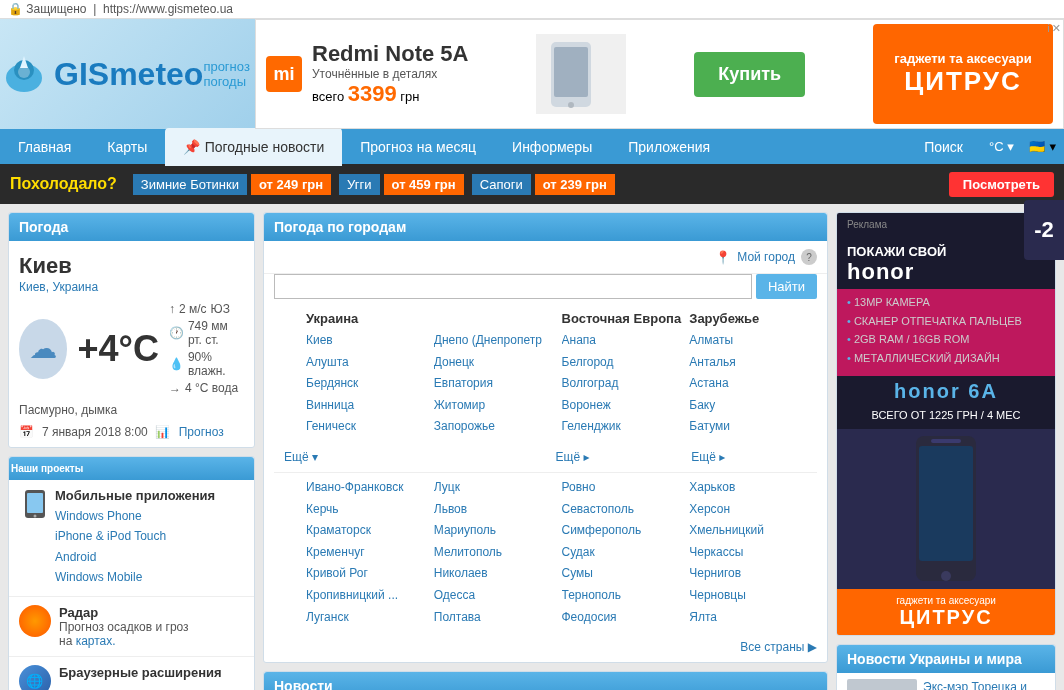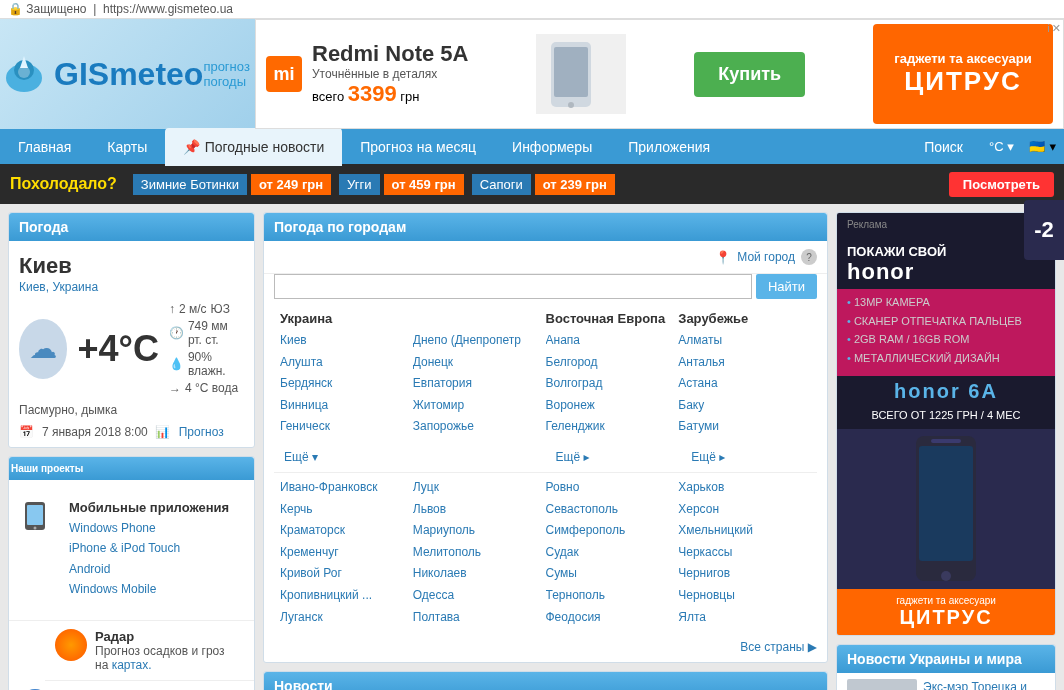--- a/index.html
+++ b/index.html
@@ -56,34 +56,34 @@
     .temp-big { font-size: 36px; font-weight: bold; color: #333; }
     .weather-details { font-size: 12px; color: #555; display: flex; flex-direction: column; gap: 3px; }
     .weather-detail { display: flex; align-items: center; gap: 4px; }
     .weather-desc { color: #555; font-size: 12px; margin: 4px 0; }
     .weather-date { display: flex; align-items: center; gap: 8px; margin-top: 8px; font-size: 12px; color: #555; }
     .forecast-link { color: #2a7ab4; text-decoration: none; font-size: 12px; }
 
     
     .projects-panel { background: #fff; border: 1px solid #d0dde8; border-radius: 3px; }
     .projects-header { background: linear-gradient(to bottom, #5ab4e8, #3a9ad4); color: #fff; padding: 6px 2px; font-size: 10px; font-weight: bold; border-radius: 3px 3px 0 0; }
-    .project-item { display: flex; align-items: flex-start; gap: 18px; padding: 20px 10px; border-bottom: 1px solid #eee; }
+    .project-item { display: flex; align-items: flex-start; gap: 4px; padding: 8px 10px; border-bottom: 1px solid #eee; }
     .project-title { font-weight: bold; color: #333; font-size: 13px; margin-bottom: 3px; }
     .project-links a { color: #2a7ab4; text-decoration: none; font-size: 12px; display: block; line-height: 1.7; }
 
     
     .cities-panel { background: #fff; border: 1px solid #d0dde8; border-radius: 3px; }
     .cities-header { background: linear-gradient(to bottom, #5ab4e8, #3a9ad4); color: #fff; padding: 6px 10px; font-size: 14px; font-weight: bold; border-radius: 3px 3px 0 0; display: flex; align-items: center; justify-content: space-between; }
     .cities-search { display: flex; align-items: center; gap: 6px; padding: 8px 10px; border-bottom: 1px solid #eee; justify-content: flex-end; }
     .my-city-btn { color: #2a7ab4; font-size: 12px; text-decoration: none; cursor: pointer; }
     .help-icon { width: 16px; height: 16px; background: #ccc; border-radius: 50%; display: flex; align-items: center; justify-content: center; font-size: 10px; color: #666; cursor: pointer; }
     .search-row { display: flex; gap: 4px; padding: 0 10px 8px; }
     .city-search-input { flex: 1; border: 1px solid #bbb; padding: 4px 6px; font-size: 13px; }
     .city-search-btn { background: #5ab4e8; color: #fff; border: none; padding: 4px 12px; cursor: pointer; font-size: 13px; border-radius: 2px; }
-    .cities-grid { display: grid; grid-template-columns: 1fr 1fr 1fr; padding: 0 16px 8px; gap: 0; }
+    .cities-grid { display: grid; grid-template-columns: 1fr 1fr 1fr; padding: 0 10px 8px; gap: 0; margin-left: 32px; }
     .cities-col { display: flex; flex-direction: column; }
     .cities-region { font-weight: bold; color: #333; font-size: 13px; margin-bottom: 4px; padding-top: 4px; }
     .city-link-item { color: #2a7ab4; text-decoration: none; font-size: 12px; line-height: 1.8; white-space: nowrap; overflow: hidden; text-overflow: ellipsis; }
     .more-btn { color: #2a7ab4; font-size: 12px; cursor: pointer; display: inline-flex; align-items: center; gap: 2px; margin: 4px 0 8px 10px; }
     .cities-divider { border: none; border-top: 1px solid #eee; margin: 0 10px 4px; }
     .all-countries { color: #2a7ab4; font-size: 12px; text-align: right; padding: 4px 10px 8px; cursor: pointer; }
 
     
     .news-panel { background: #fff; border: 1px solid #d0dde8; border-radius: 3px; }
     .news-header { background: linear-gradient(to bottom, #5ab4e8, #3a9ad4); color: #fff; padding: 6px 10px; font-size: 14px; font-weight: bold; border-radius: 3px 3px 0 0; }
@@ -97,21 +97,21 @@
     .honor-price { background: #1a1a2e; color: #fff; text-align: center; font-size: 11px; padding: 2px 0 8px; }
     .honor-img { background: #2a2a4e; height: 160px; display: flex; align-items: center; justify-content: center; color: #aaa; font-size: 12px; position: relative; }
 
     .right-news-panel { background: #fff; border: 1px solid #d0dde8; border-radius: 3px; margin-top: 8px; }
     .right-news-header { background: linear-gradient(to bottom, #5ab4e8, #3a9ad4); color: #fff; padding: 6px 10px; font-size: 14px; font-weight: bold; border-radius: 3px 3px 0 0; }
     .right-news-item { padding: 6px 10px; border-bottom: 1px solid #eee; display: flex; gap: 6px; align-items: flex-start; }
     .right-news-thumb { width: 70px; height: 50px; background: #c0d8e8; flex-shrink: 0; border-radius: 2px; }
     .right-news-text { font-size: 12px; color: #2a7ab4; line-height: 1.4; }
 
     
-    .radar-item { display: flex; align-items: flex-start; gap: 8px; padding: 8px 10px; border-bottom: 1px solid #eee; margin-left: 36px; }
+    .radar-item { display: flex; align-items: flex-start; gap: 8px; padding: 8px 10px; border-bottom: 1px solid #eee; }
     .radar-icon { width: 32px; height: 32px; background: radial-gradient(circle, #ff9900, #ff5500); border-radius: 50%; flex-shrink: 0; }
     .radar-title { font-weight: bold; color: #333; font-size: 13px; }
     .radar-desc { font-size: 12px; color: #555; }
     .radar-desc a { color: #2a7ab4; }
 
     .browser-item { display: flex; align-items: flex-start; gap: 8px; padding: 8px 10px; }
     .browser-icon { width: 32px; height: 32px; background: linear-gradient(135deg, #4a90d9, #2a60a9); border-radius: 50%; flex-shrink: 0; display: flex; align-items: center; justify-content: center; color: #fff; font-size: 14px; }
     .browser-title { font-weight: bold; color: #333; font-size: 13px; }
 
     

